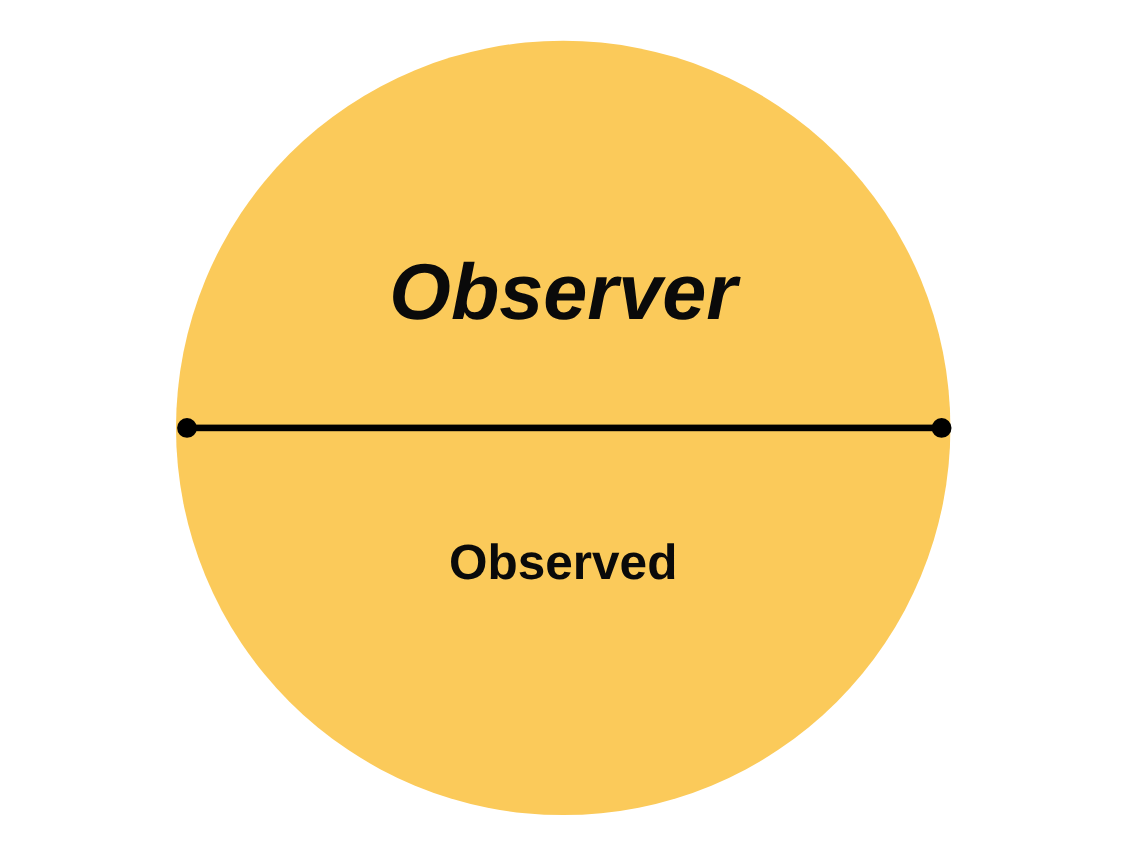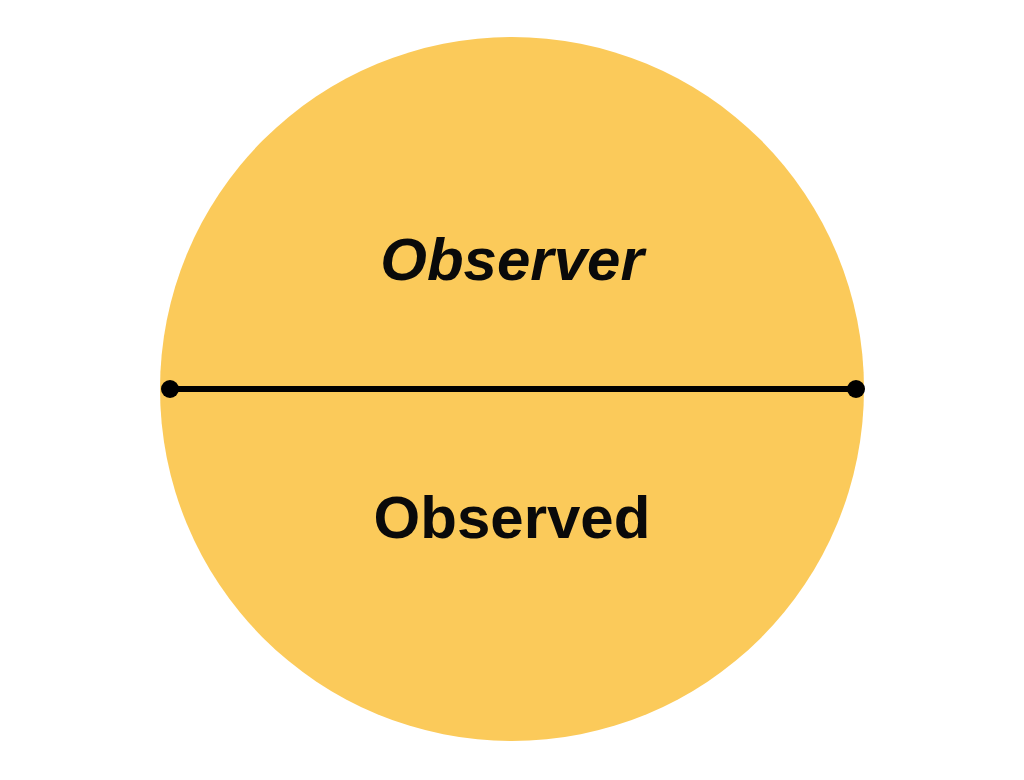--- a/index.html
+++ b/index.html
@@ -59,27 +59,27 @@
     width: 1024px;
     left: 0;
     text-align: center;
     color: #0a0a0a;
     line-height: 1;
     white-space: nowrap;
     letter-spacing: 0px;
   }
   .label-observer {
     top: 230px;
-    font-size: 60px;
+    font-size: 72px;
     font-weight: bold;
     font-style: italic;
   }
   .label-observed {
     top: 488px;
-    font-size: 60px;
+    font-size: 45px;
     font-weight: bold;
     font-style: normal;
   }
 </style>
 </head>
 <body>
 
 <div id="canvas">
 
   <div class="circle"></div>

